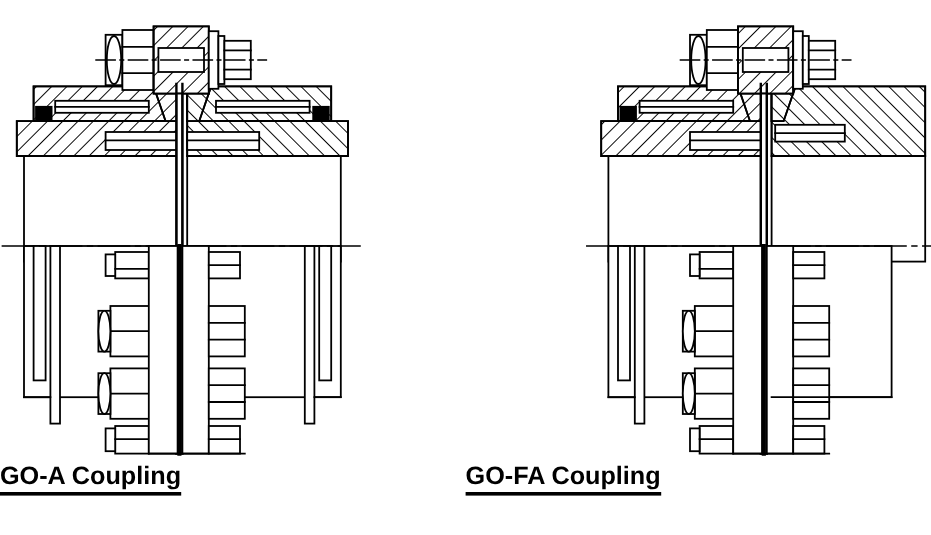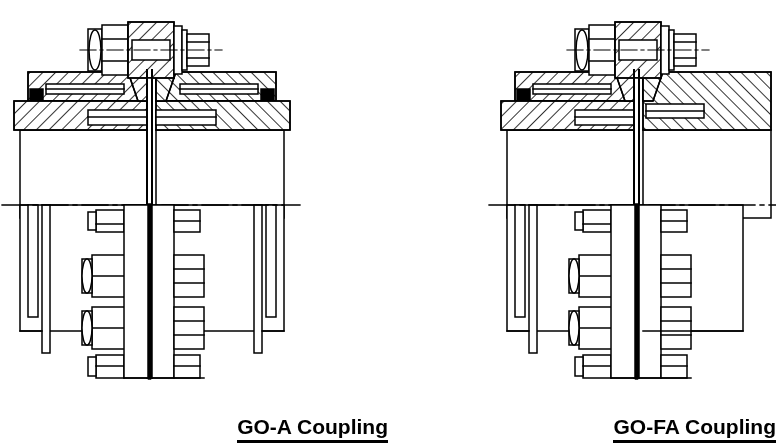--- a/index.html
+++ b/index.html
@@ -26,22 +26,22 @@
     width: 388px;
     height: 446px;
   }
   #fig-left  { left: 0px; }
   #fig-right { left: 388px; }
 
   .caption {
     position: absolute;
     left: 0;
     width: 388px;
-    top: 415px;
-    text-align: right;
+    top: 385px;
+    text-align: left;
     font-family: "Liberation Sans", sans-serif;
     font-size: 21px;
     font-weight: bold;
     color: #000000;
     letter-spacing: 0px;
     white-space: nowrap;
   }
   .caption span.txt {
     display: inline-block;
     border-bottom: 3px solid #000000;

